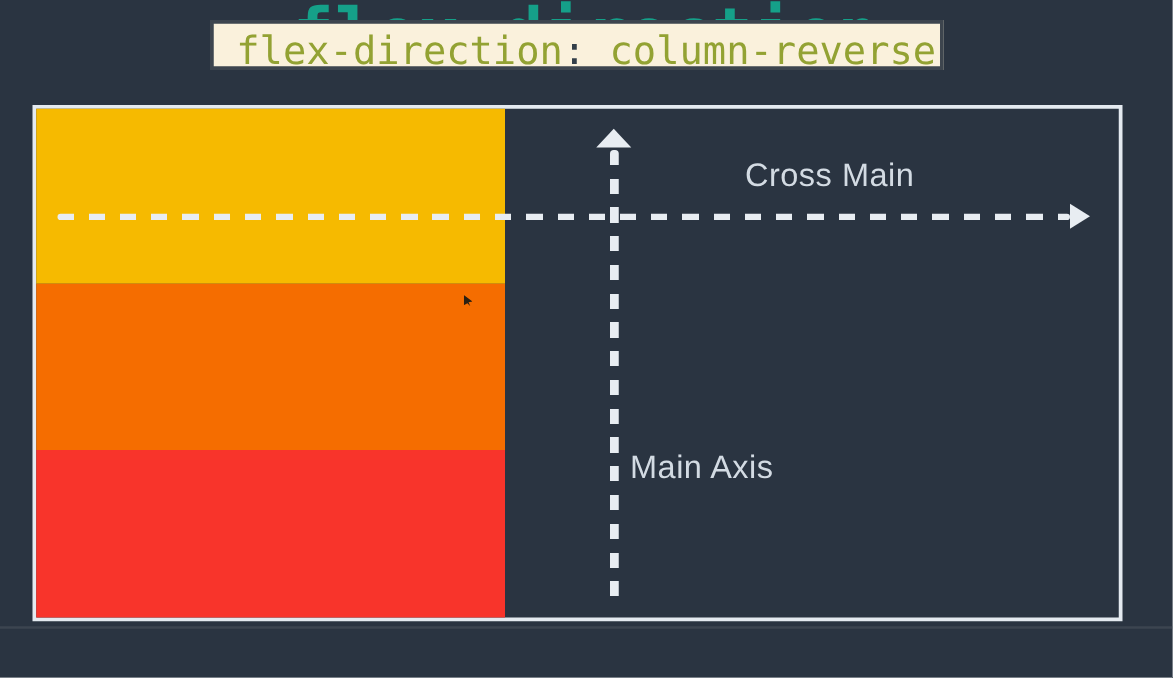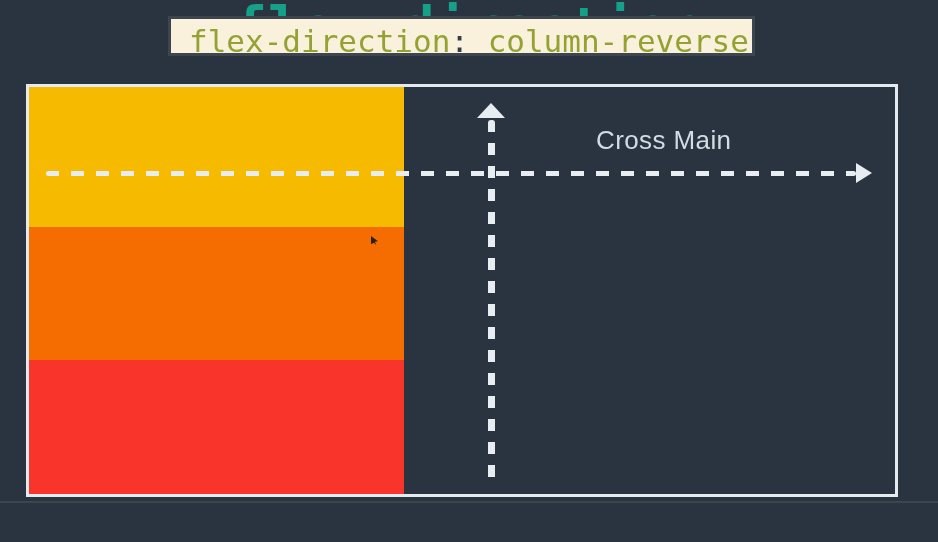--- a/index.html
+++ b/index.html
@@ -107,18 +107,19 @@
   </div>
 
   <div class="h-dash"></div>
   <div class="arrow-right"></div>
 
   <div class="v-dash"></div>
   <div class="arrow-up"></div>
 
   <div class="axis-label cross" style="color: rgb(211, 219, 227);">Cross Main</div>
 
+  <div class="axis-label main" style="color: rgb(211, 219, 227);">Main Axis</div>
 
   <div class="mouse-cursor"></div>
 
   <div class="bottom-seam"></div>
 
 </div>
 
 </body></html>

